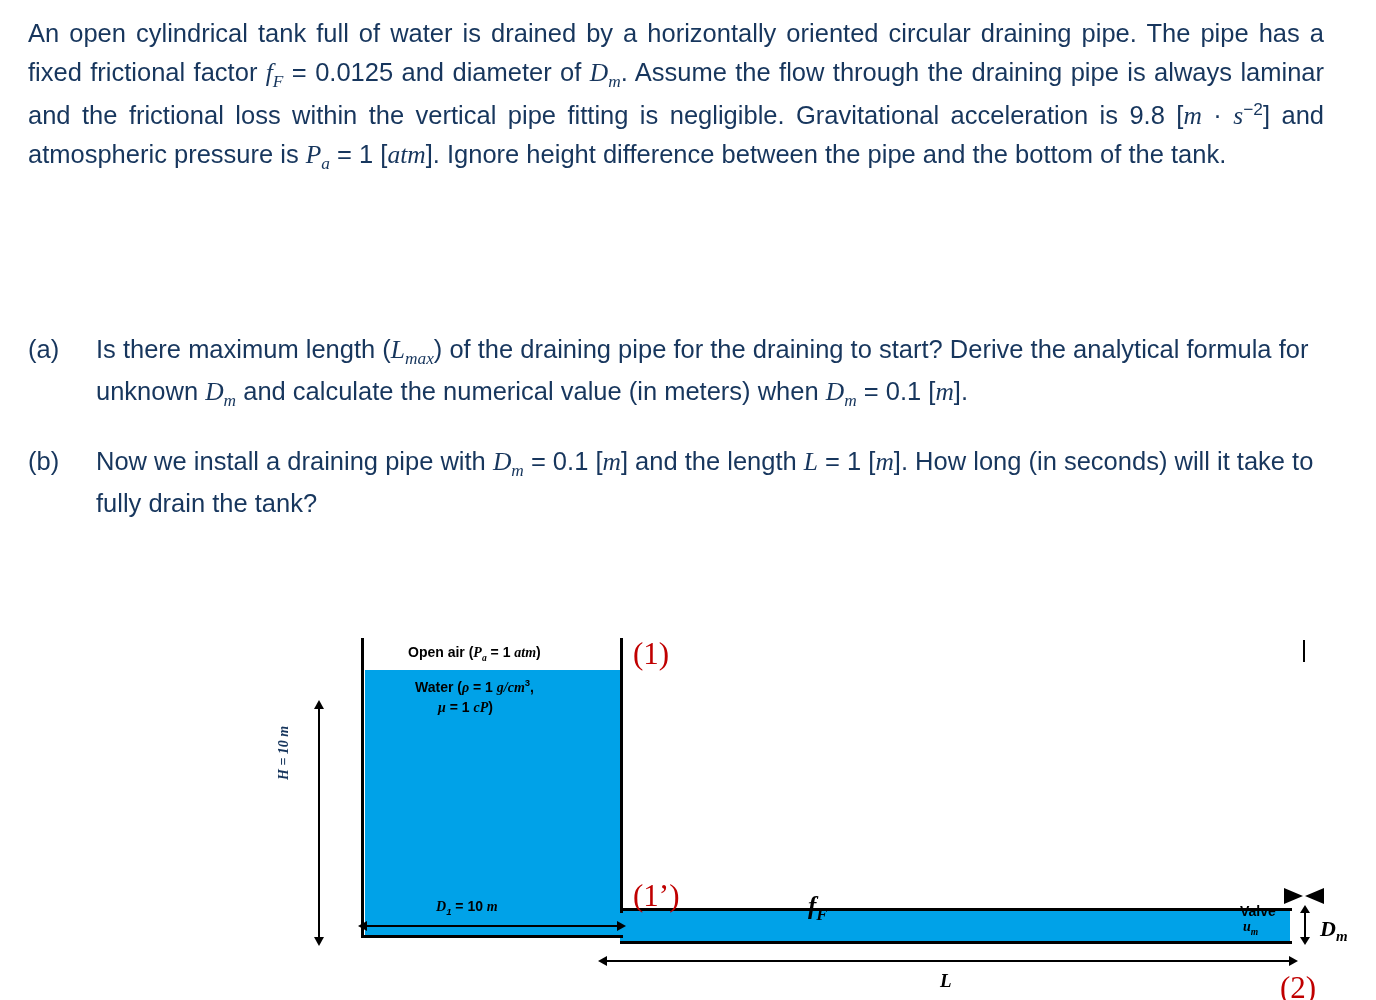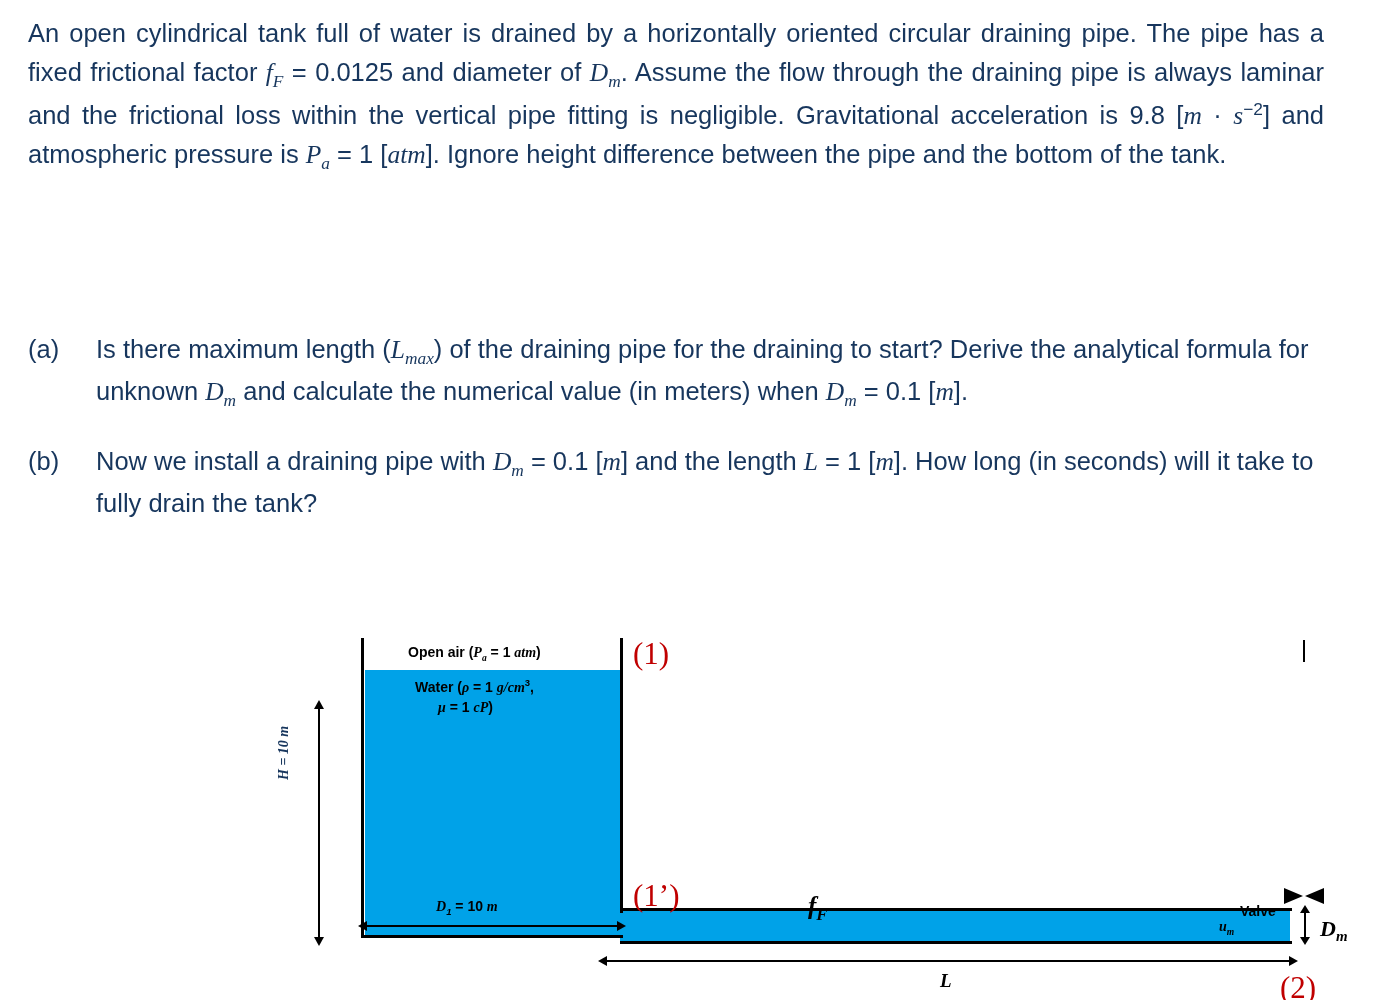--- a/index.html
+++ b/index.html
@@ -257,21 +257,21 @@
 
     <div class="lbl" style="left:960px; top:238px;margin-top:35px;">Valve</div>
     <div class="valve-sym">
       <svg width="48" height="22" viewBox="0 0 48 22">
         <polygon points="4,2 4,18 23,10" fill="#000"></polygon>
         <polygon points="44,2 44,18 25,10" fill="#000"></polygon>
       </svg>
     </div>
     <div class="valve-stem"></div>
 
-    <div class="lbl lbl-italic" style="left:939px; top:289px;">u<sub>m</sub></div>
+    <div class="lbl lbl-italic" style="left:963px; top:289px;">u<sub>m</sub></div>
 
     <div class="dm-arrow"></div>
     <div class="lbl lbl-italic" style="left:1040px; top:286px; font-size:22px;">D<sub>m</sub></div>
 
     <div class="l-arrow"></div>
     <div class="lbl lbl-italic" style="left:660px; top:340px; font-size:19px;">L</div>
 
   </div>
 </div>
 

